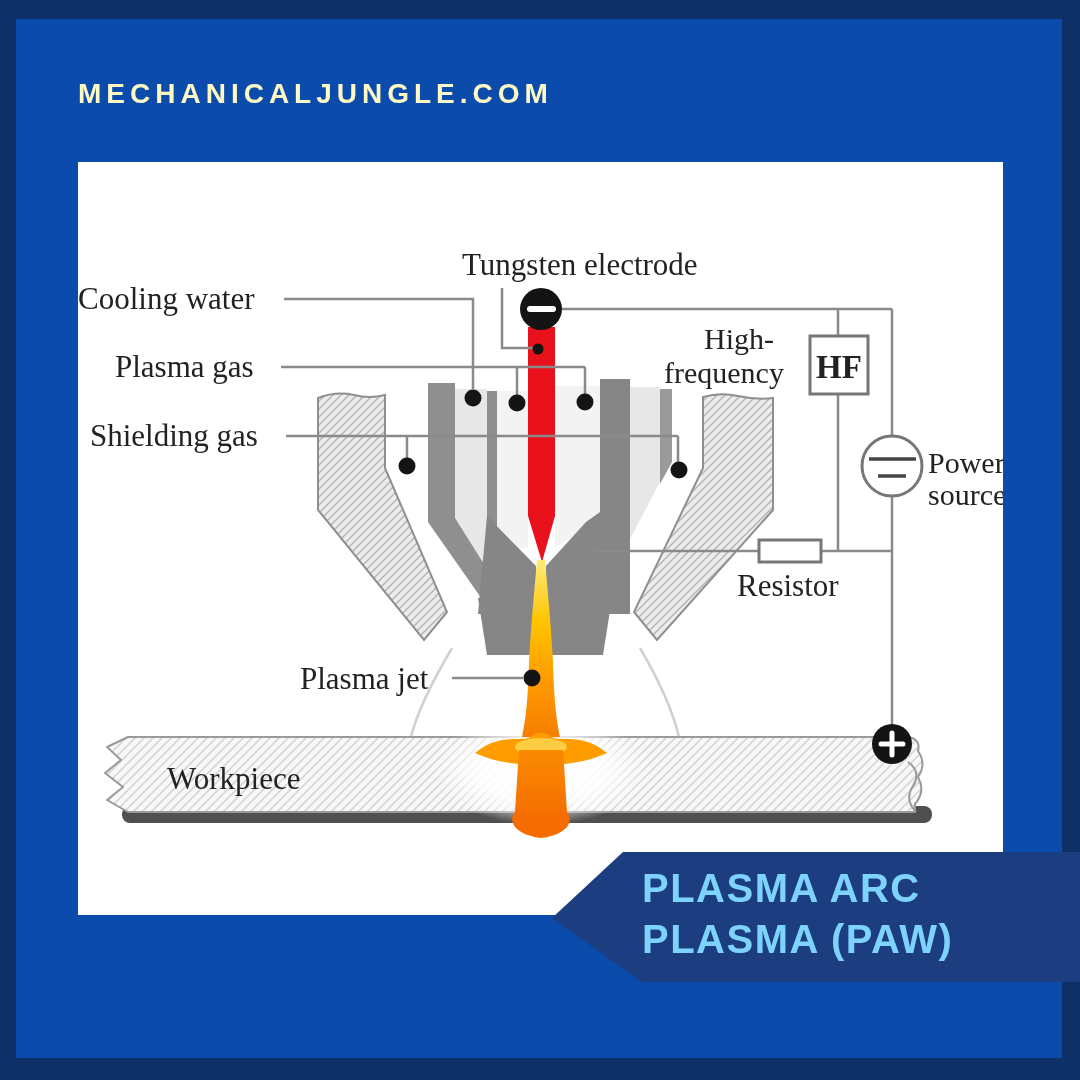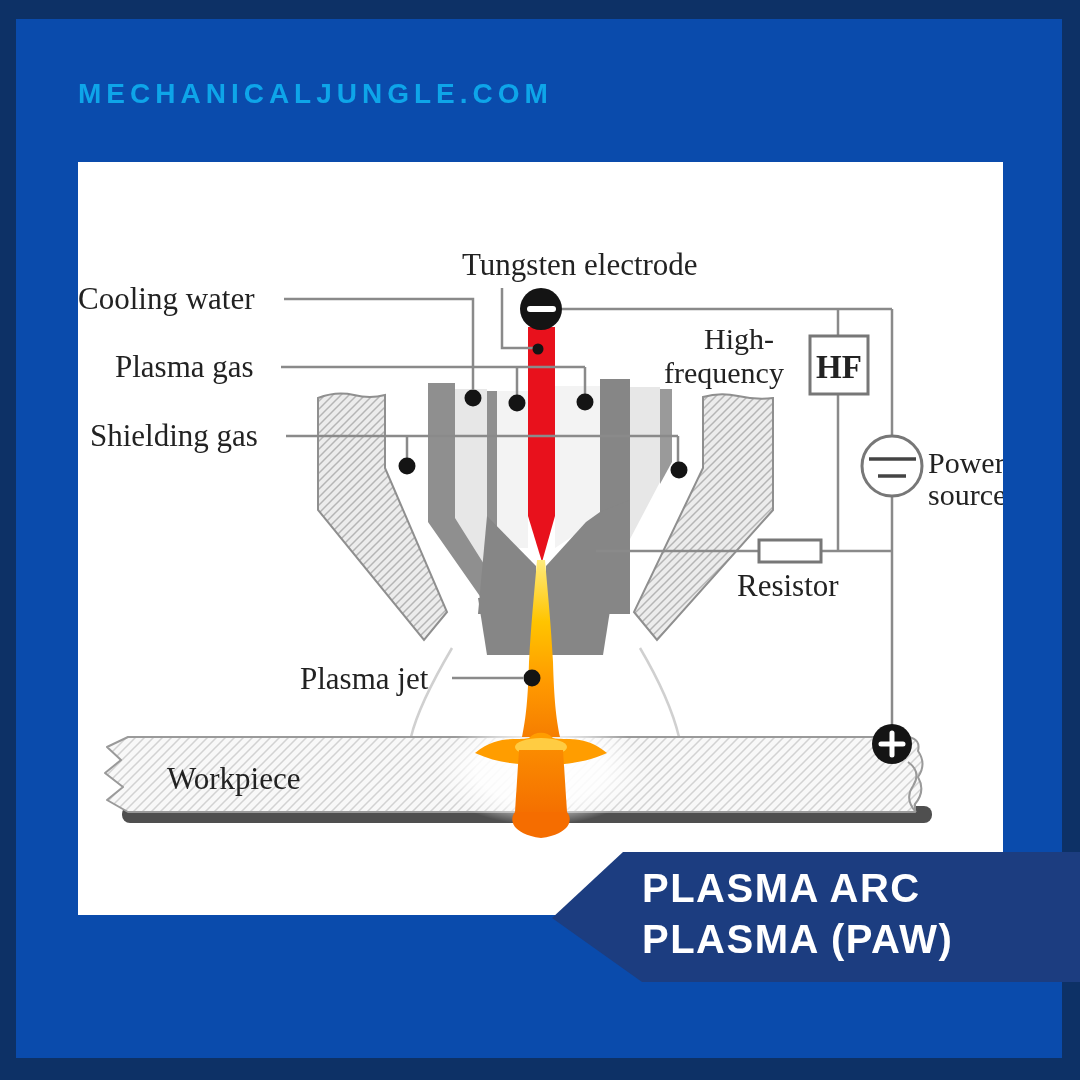--- a/index.html
+++ b/index.html
@@ -1,25 +1,25 @@
 <!DOCTYPE html>
 <html><head>
 <meta charset="utf-8">
 <style>
   html,body{margin:0;padding:0;background:#0d3166;}
   .page{position:relative;width:1080px;height:1080px;background:#0d3166;overflow:hidden;
         font-family:"Liberation Sans",sans-serif;}
   .frame{position:absolute;left:16px;top:19px;width:1046px;height:1039px;background:#0a4bac;}
-  .site-header{position:absolute;left:78px;top:78px;color:#0ea5e9;font-size:28px;font-weight:700;
+  .site-header{position:absolute;left:78px;top:78px;color:#fef9c3;font-size:28px;font-weight:700;
         letter-spacing:5px;font-family:"Liberation Sans",sans-serif;}
   .panel{position:absolute;left:78px;top:162px;width:925px;height:753px;background:#ffffff;}
   .panel svg{display:block;}
   .banner{position:absolute;left:552px;top:852px;width:528px;height:130px;background:#1c3d80;
         clip-path:polygon(71px 0px,528px 0px,528px 130px,90px 130px,0px 66px);}
-  .banner-text{padding-left:90px;padding-top:11px;color:#ffffff;font-weight:800;font-size:40px;
+  .banner-text{padding-left:90px;padding-top:11px;color:#7dd3fc;font-weight:800;font-size:40px;
         line-height:51px;letter-spacing:1.5px;font-family:"Liberation Sans",sans-serif;}
   text{font-family:"Liberation Serif","DejaVu Serif",serif;fill:#222222;}
 </style>
 </head>
 <body>
 
 <div class="page">
   <div class="frame"></div>
 
   <div class="site-header">MECHANICALJUNGLE.COM</div>

